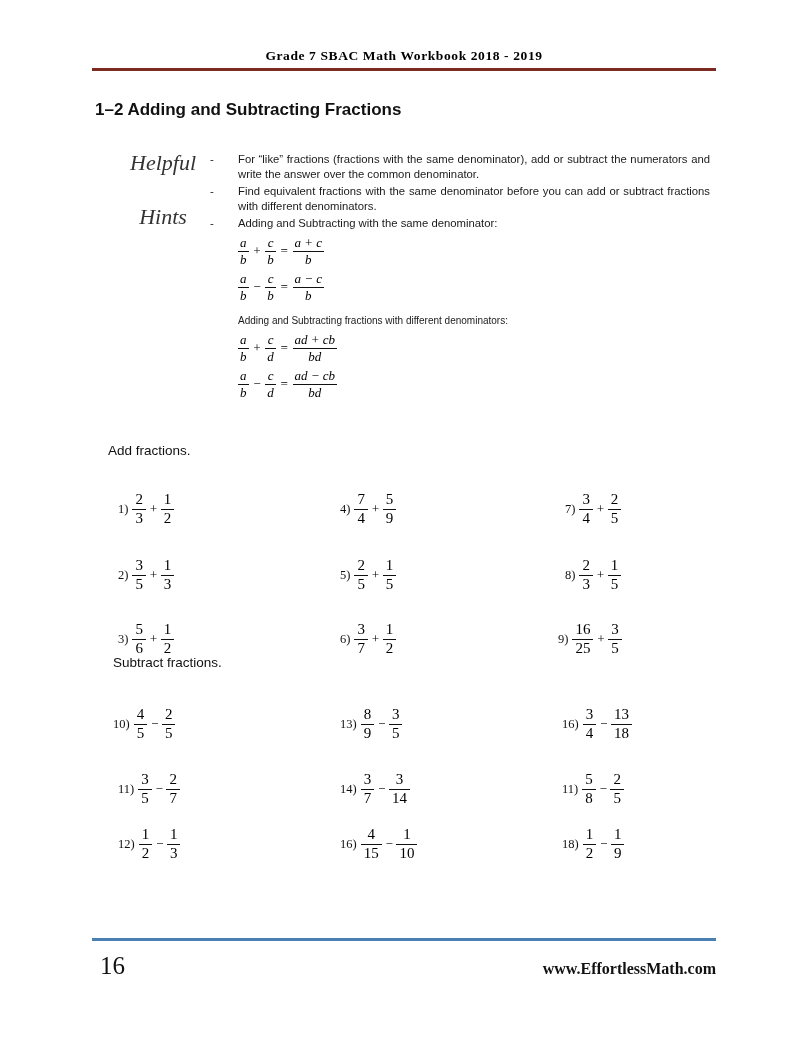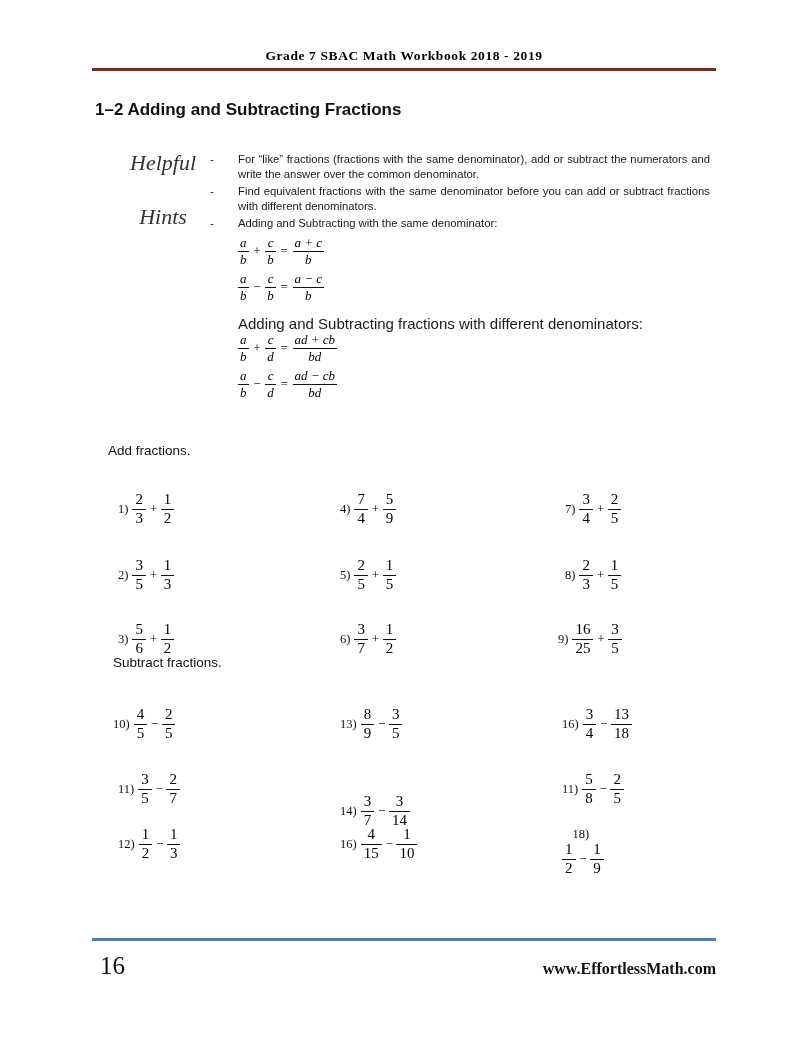--- a/index.html
+++ b/index.html
@@ -129,21 +129,21 @@
   }
   .eqline {
     display: flex;
     align-items: center;
     gap: 4px;
     font-size: 13px;
   }
   .op { font-family: "Liberation Serif", serif; font-style: italic; font-size: 13px; }
   .note-text {
     position: absolute;
-    font-size: 15px;
+    font-size: 10px;
     color: #1a1a1a;
   }
 
   
   .prob-heading {
     position: absolute;
     font-family: "Liberation Sans", sans-serif;
     font-weight: normal;
     font-size: 13.5px;
     color: #111111;
@@ -535,21 +535,21 @@
       </span>
       <span class="op">−</span>
       <span class="frac">
         <span class="num">3</span>
         <span class="bar"></span>
         <span class="den">5</span>
       </span>
     </span>
   </div>
 
-  <div class="prob" style="left:340px; top:772px;margin-top:22px;">
+  <div class="prob" style="left:340px; top:772px;">
     <span class="idx">14)</span>
     <span class="expr">
       <span class="frac">
         <span class="num">3</span>
         <span class="bar"></span>
         <span class="den">7</span>
       </span>
       <span class="op">−</span>
       <span class="frac">
         <span class="num">3</span>
@@ -603,21 +603,21 @@
       </span>
       <span class="op">−</span>
       <span class="frac">
         <span class="num">2</span>
         <span class="bar"></span>
         <span class="den">5</span>
       </span>
     </span>
   </div>
 
-  <div class="prob" style="left:562px; top:827px;flex-direction:column;">
+  <div class="prob" style="left:562px; top:827px;">
     <span class="idx">18)</span>
     <span class="expr">
       <span class="frac">
         <span class="num">1</span>
         <span class="bar"></span>
         <span class="den">2</span>
       </span>
       <span class="op">−</span>
       <span class="frac">
         <span class="num">1</span>

